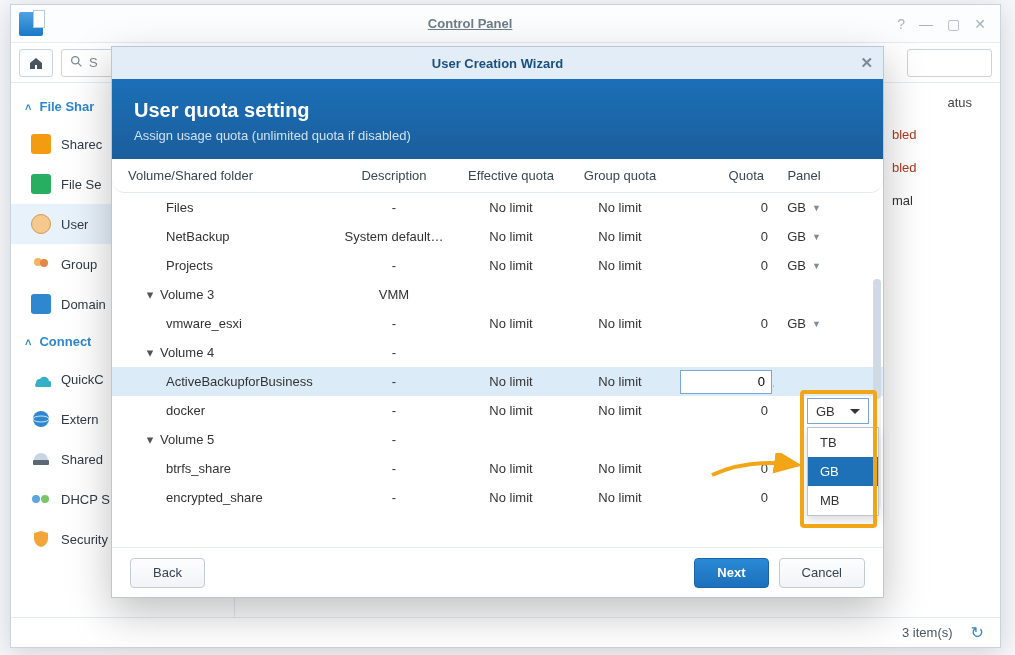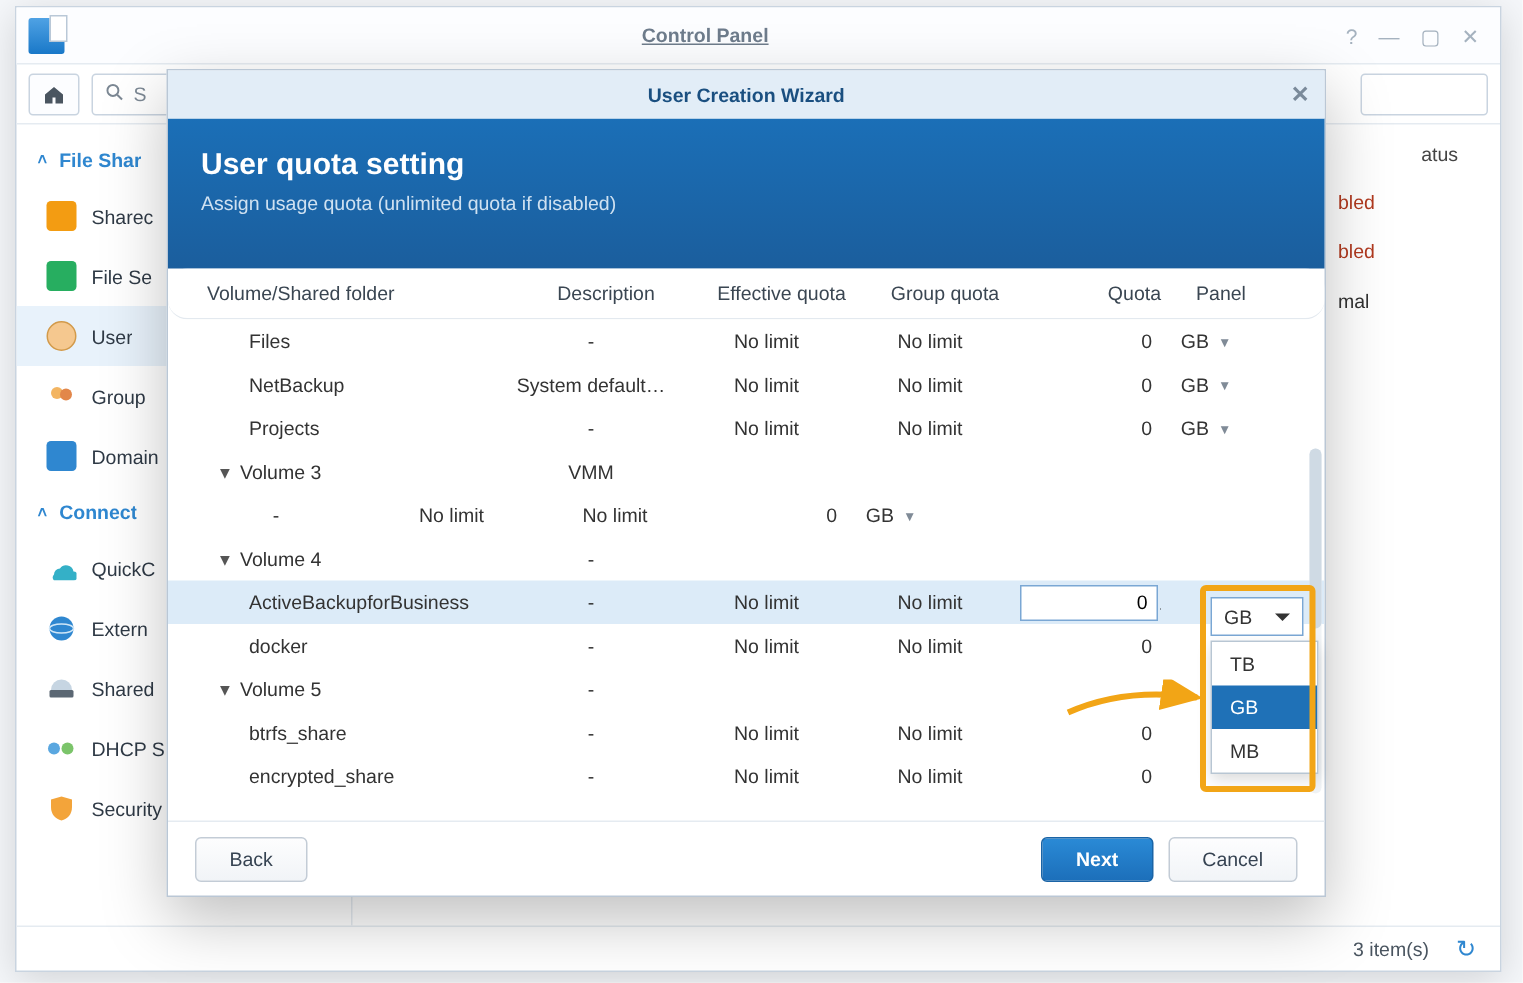--- a/index.html
+++ b/index.html
@@ -111,29 +111,29 @@
     display:flex; flex-direction:column;
   }
   .modal-head{
     height:32px; background:#e2edf7;
     display:flex; align-items:center; justify-content:center;
     color:#1a4f80; font-weight:700; position:relative;
   }
   .modal-close{ position:absolute; right:10px; color:#7a8a9a; cursor:pointer; font-size:15px;}
   .modal-banner{
     background: linear-gradient(#1b6fb7, #1b5e9d);
-    color:#fff; padding:20px 22px 36px 22px;
+    color:#fff; padding:20px 22px 16px 22px;
   }
   .modal-banner h2{ margin:0 0 6px 0; font-size:20px; font-weight:600;}
   .modal-banner .sub{ color:#cfe1f1; font-size:13px;}
 
   .table-wrap{ flex:1; overflow:hidden; position:relative; }
   .thead{
     display:flex; border-bottom:1px solid #e3e9ef;
-    height:34px; align-items:center; padding:0 10px 0 20px;
+    height:34px; align-items:center; padding:0 10px 0 10px;
     color:#3a4652; background:#fff;border-radius:13px;
   }
   .th{ padding:0 6px; white-space:nowrap; overflow:hidden; text-overflow:ellipsis; }
   .c-vol { width:210px; }
   .c-desc{ width:124px; text-align:center; }
   .c-eff { width:110px; text-align:center; }
   .c-grp { width:108px; text-align:center; }
   .c-qta { width:100px; text-align:right; padding-right:10px;}
   .c-unit{ width:60px; text-align:center; }
 
@@ -415,20 +415,21 @@
         </div>
         <div class="row">
           <div class="td c-vol indent1"><span class="vol-caret">▾</span><span>Volume 3</span></div>
           <div class="td c-desc">VMM</div>
           <div class="td c-eff"></div>
           <div class="td c-grp"></div>
           <div class="td c-qta"></div>
           <div class="td c-unit"></div>
         </div>
         <div class="row">
+          <div class="td c-vol indent2"><span>vmware_esxi</span></div>
           <div class="td c-desc">-</div>
           <div class="td c-eff">No limit</div>
           <div class="td c-grp">No limit</div>
           <div class="td c-qta">0</div>
           <div class="td c-unit">
             <span class="unit-cell">
               <span>GB</span>
               <span class="dd">▼</span>
             </span>
           </div>

